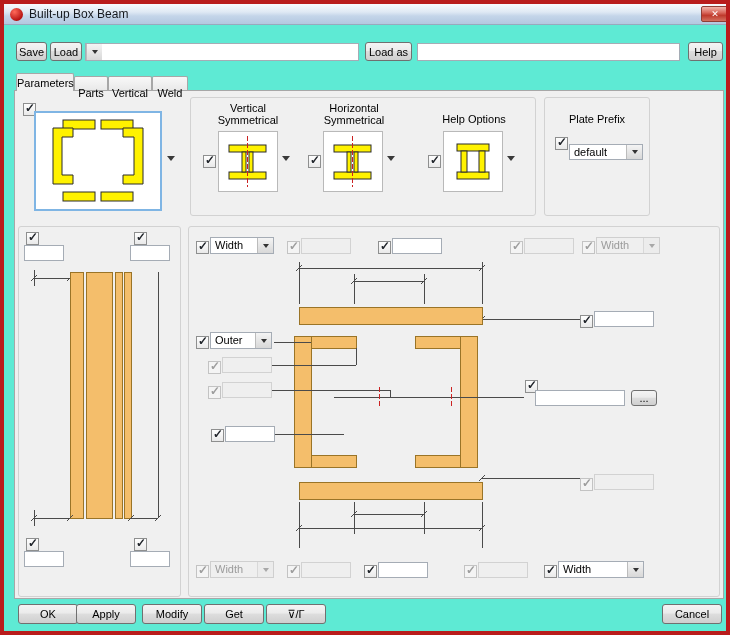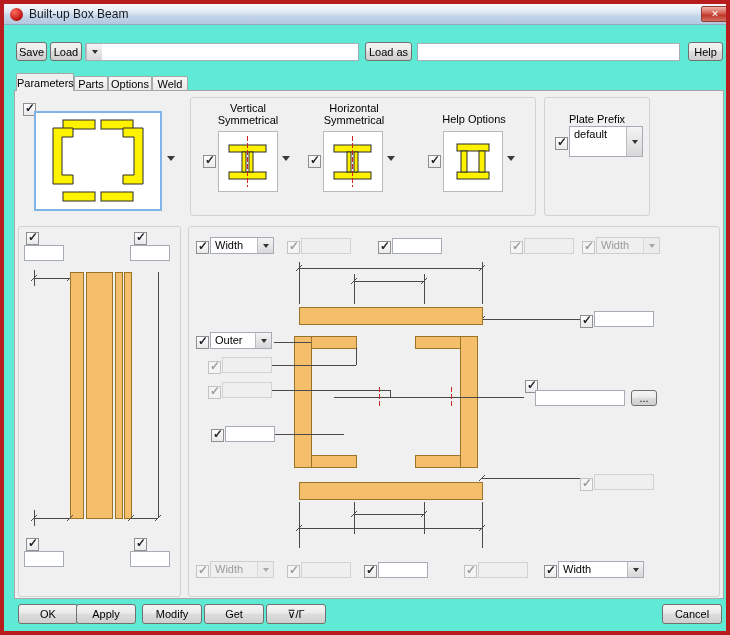--- a/index.html
+++ b/index.html
@@ -35,21 +35,21 @@
   
   .cb{width:13px;height:13px;border:1px solid #8e8f8f;background:linear-gradient(#fefefe,#e9e9e9);}
   .cb::after{content:"✓";position:absolute;left:1px;top:-3px;font-size:12px;font-weight:bold;color:#20242a;}
   .cb.dis{border-color:#c3c3c3;background:#f4f4f4;}
   .cb.dis::after{color:#9d9d9d;}
   
   .grp{border:1px solid #d2d2d2;border-radius:3px;}
   .lbl{text-align:center;line-height:12px;}
   .tabpage{border:1px solid #a7a7a7;background:#f0f0f0;}
   .tab{border:1px solid #a7a7a7;border-bottom:none;border-radius:2px 2px 0 0;text-align:center;
-       background:linear-gradient(#f8f8f8,#e9e9e9);padding-top:1px;}
+       background:linear-gradient(#f8f8f8,#e9e9e9);padding-top:10px;}
   .tab.active{background:#f0f0f0;z-index:6;padding-top:3px;}
   
   .preview{background:#fff;border:1px solid #b9b9b9;}
   .preview.selected{border:2px solid #7FB5E4;}
   .drop-arrow{width:0;height:0;border-left:4px solid transparent;border-right:4px solid transparent;border-top:5px solid #3a3a3a;}
   
   .drw line{stroke:#4a4a4a;stroke-width:1;}
   .drw line.red{stroke:#CC2222;stroke-dasharray:5 2;}
   .drw rect.plate{fill:#F4BE6B;stroke:#9a7427;stroke-width:1;}
   .yfig{fill:#FFF200;stroke:#2a2a2a;stroke-width:1;}
@@ -82,21 +82,21 @@
       <span>Load as</span>
     </div>
   <input class="abs field" style="left: 413px; top: 39px; width: 263px; height: 18px;" value="">
   <div class="abs btn" style="left:684px;top:38px;width:35px;height:19px">
       <span>Help</span>
     </div>
 
   <div class="abs tabpage" style="left:10px;top:86px;width:710px;height:509px"></div>
   <div class="abs tab active" style="left:12px;top:69px;width:58px;height:18px">Parameters</div>
   <div class="abs tab" style="left:70px;top:72px;width:34px;height:14px">Parts</div>
-  <div class="abs tab" style="left:104px;top:72px;width:44px;height:14px">Options</div>
+  <div class="abs tab" style="left:104px;top:72px;width:44px;height:14px">Vertical</div>
   <div class="abs tab" style="left:148px;top:72px;width:36px;height:14px">Weld</div>
 
   <span class="abs cb" style="left:19px;top:99px"></span>
   <div class="abs preview selected" style="left:30px;top:107px;width:128px;height:100px">
     <svg width="124" height="96">
       <g class="yfig">
         <rect x="27" y="7" width="32" height="9"></rect>
         <rect x="65" y="7" width="32" height="9"></rect>
         <rect x="27" y="79" width="32" height="9"></rect>
         <rect x="65" y="79" width="32" height="9"></rect>
@@ -149,21 +149,21 @@
         <rect x="17" y="19" width="6" height="21"></rect>
         <rect x="35" y="19" width="6" height="21"></rect>
       </g>
     </svg>
   </div>
   <i class="abs drop-arrow" style="left:503px;top:152px"></i>
 
   <div class="abs grp" style="left:540px;top:93px;width:106px;height:119px"></div>
   <div class="abs lbl" style="left:551px;top:109px;width:84px">Plate Prefix</div>
   <span class="abs cb" style="left:551px;top:133px"></span>
-  <div class="abs combo" style="left:565px;top:122px;width:74px;height:31px">
+  <div class="abs combo" style="left:565px;top:140px;width:74px;height:16px">
     <span class="txt">default</span>
     <span class="cbtn">
         <i class="tri"></i>
       </span>
   </div>
 
   <div class="abs grp" style="left:14px;top:222px;width:163px;height:371px"></div>
 
   <svg class="abs drw" style="left:20px;top:262px" width="142" height="268" shape-rendering="crispEdges">
     <line x1="10" y1="4" x2="10" y2="20"></line>

